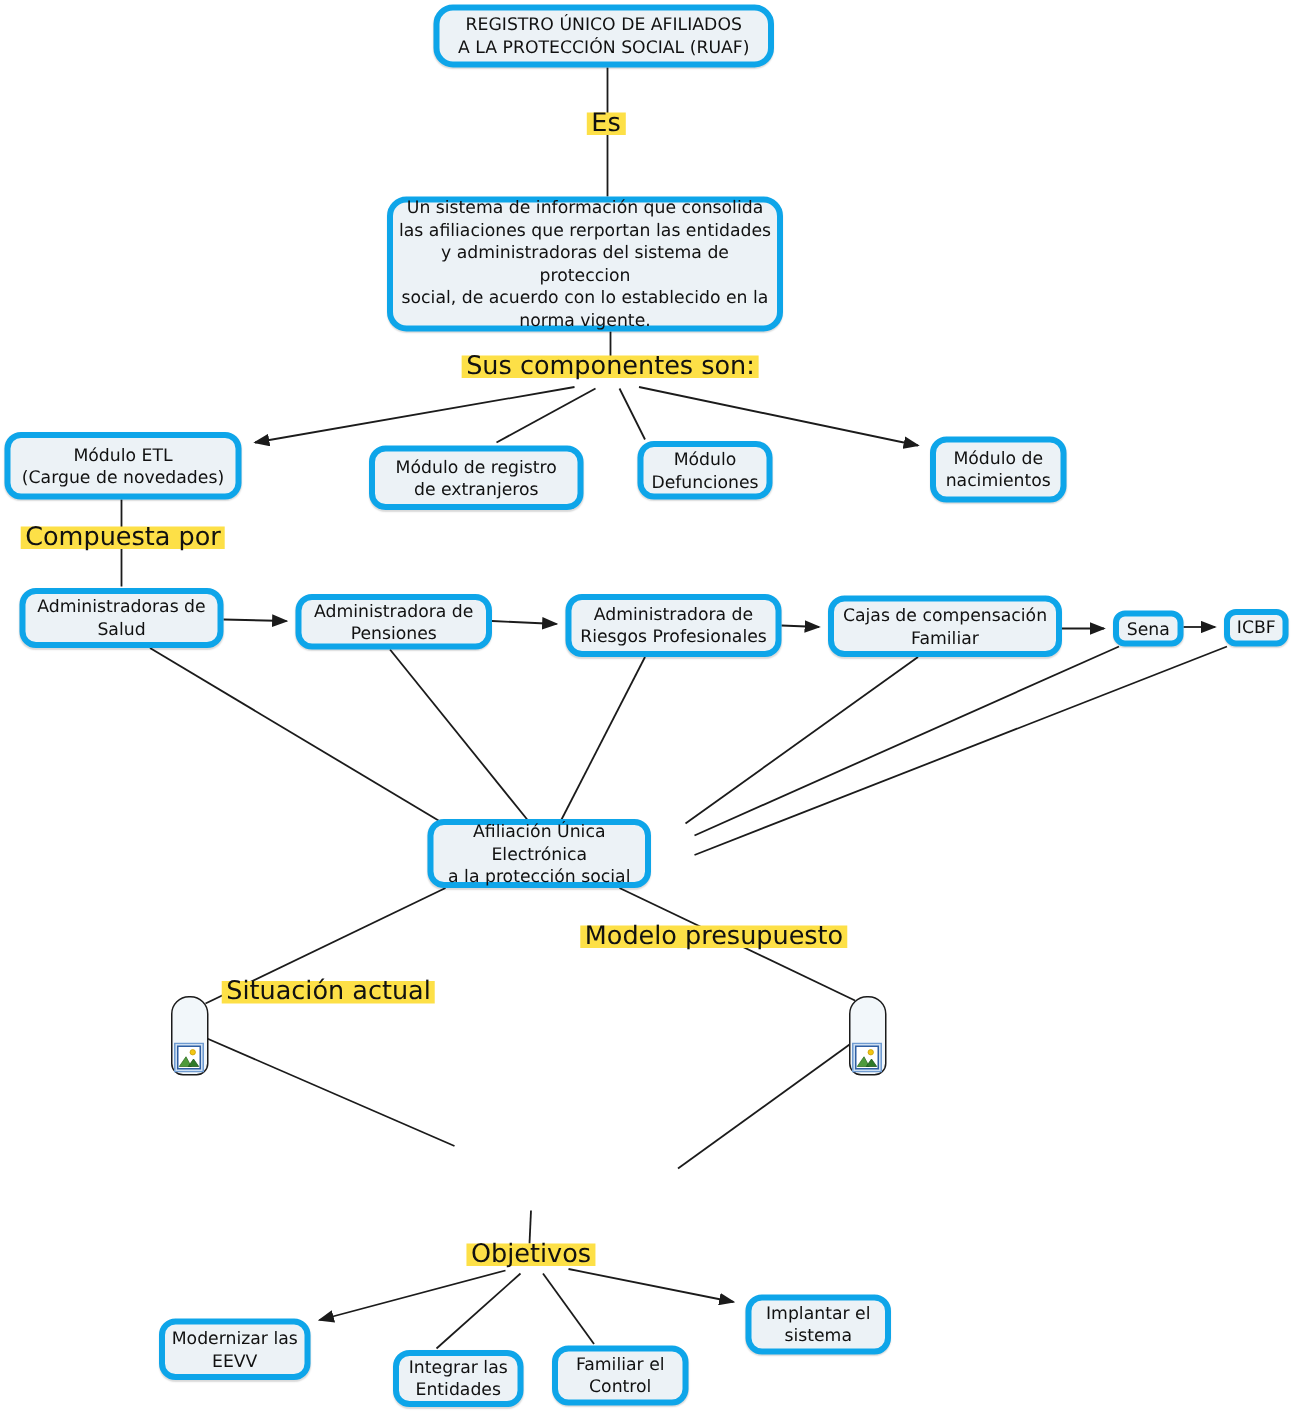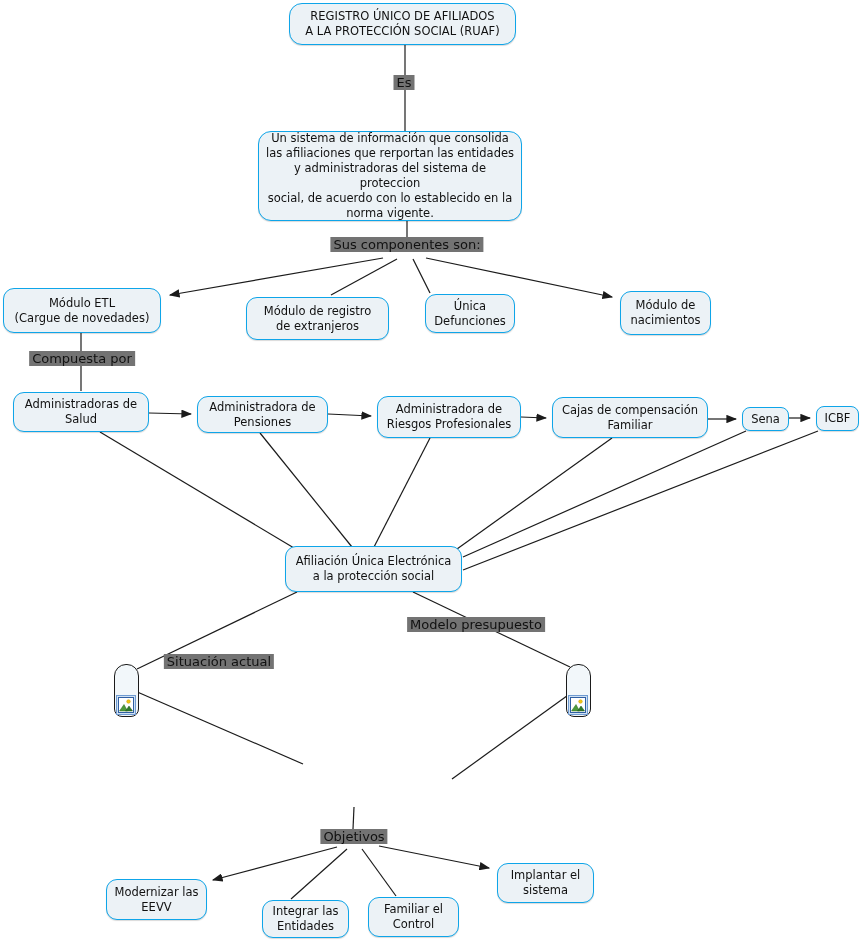--- a/index.html
+++ b/index.html
@@ -4,32 +4,32 @@
 <style>
   html,body{margin:0;padding:0;background:#fff;}
   .canvas{
     position:relative;width:862px;height:941px;background:#ffffff;overflow:hidden;
     font-family:"DejaVu Sans","Liberation Sans",sans-serif;color:#111;
   }
   svg.edges{position:absolute;left:0;top:0;width:862px;height:941px;}
   svg.edges line{stroke:#1b1b1b;stroke-width:1.2;}
   .node{
     position:absolute;box-sizing:border-box;
-    background:#ecf2f6;border:1px solid #0ea5e9;border-radius:11px;
+    background:#ecf2f6;border:4px solid #0ea5e9;border-radius:11px;
     display:flex;align-items:center;justify-content:center;
     font-size:11.5px;line-height:15px;text-align:center;
     box-shadow:0 1px 1px rgba(0,0,0,0.15);
   }
   .node .label{white-space:pre-line;padding:2px 4px;}
   .node.big{border-radius:13px;}
   .node.small{border-radius:8px;}
   .phrase{
     position:absolute;transform:translateX(-50%);
-    background:#737373;padding:0 3px;
-    font-size:13px;line-height:15px;white-space:pre;color:#111;
+    background:#fde047;padding:0 3px;
+    font-size:17px;line-height:15px;white-space:pre;color:#111;
   }
   .capsule{
     position:absolute;box-sizing:border-box;width:25px;height:53px;
     background:#f2f7fa;border:1px solid #1b1b1b;border-radius:12px 12px 8px 8px;
   }
   .capsule .res-icon{position:absolute;left:1px;top:30px;width:20px;height:20px;}
 </style>
 </head>
 <body>
 
@@ -87,21 +87,21 @@
     <span class="label">Módulo ETL
 (Cargue de novedades)</span>
   </div>
 
   <div class="node" style="left:246px;top:297px;width:143px;height:43px;">
     <span class="label">Módulo de registro
 de extranjeros</span>
   </div>
 
   <div class="node" style="left:425px;top:294px;width:90px;height:39px;">
-    <span class="label">Única
+    <span class="label">Módulo
 Defunciones</span>
   </div>
 
   <div class="node" style="left:620px;top:291px;width:91px;height:44px;">
     <span class="label">Módulo de
 nacimientos</span>
   </div>
 
   <div class="node" style="left:13px;top:392px;width:136px;height:40px;">
     <span class="label">Administradoras de
@@ -124,21 +124,21 @@
   </div>
 
   <div class="node small" style="left:742px;top:407px;width:47px;height:24px;">
     <span class="label">Sena</span>
   </div>
 
   <div class="node small" style="left:816px;top:406px;width:43px;height:25px;">
     <span class="label">ICBF</span>
   </div>
 
-  <div class="node" style="left:285px;top:546px;width:177px;height:46px;">
+  <div class="node" style="left:285px;top:546px;width:149px;height:46px;">
     <span class="label">Afiliación Única Electrónica
 a la protección social</span>
   </div>
 
 
   <div class="node" style="left:106px;top:879px;width:101px;height:41px;justify-content:center;">
     <span class="label">Modernizar las
 EEVV</span>
   </div>
 

